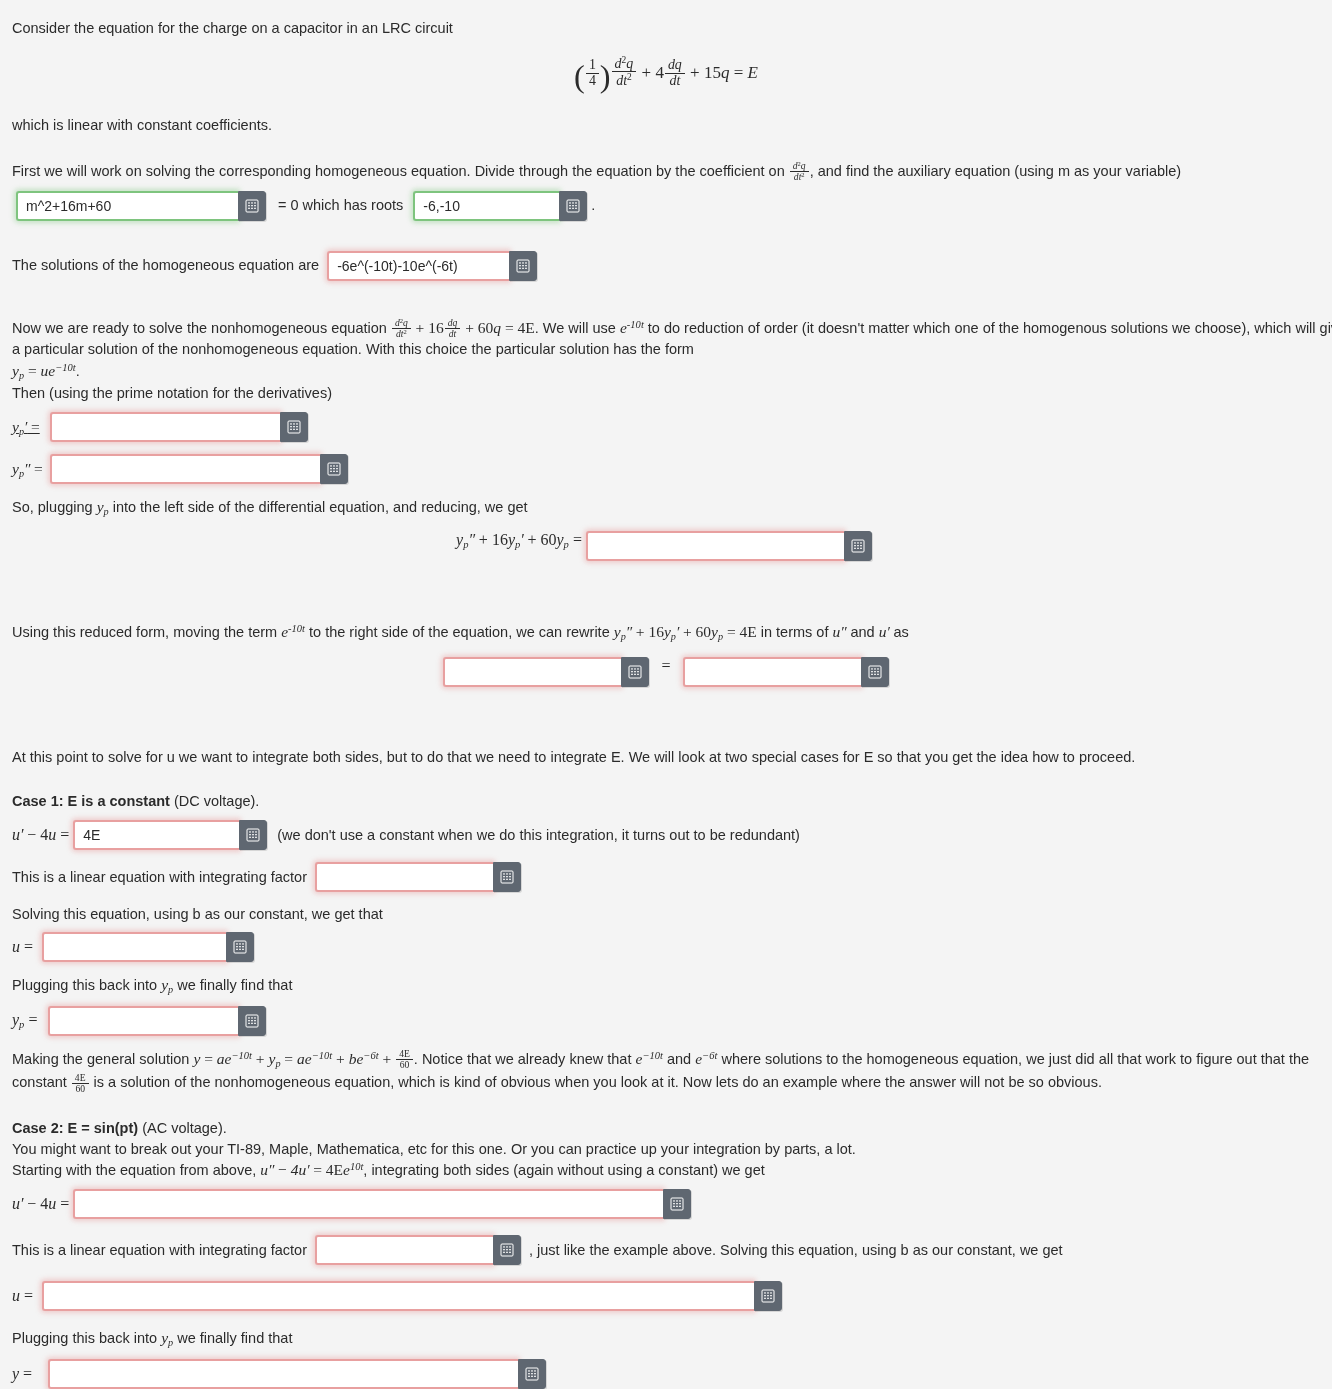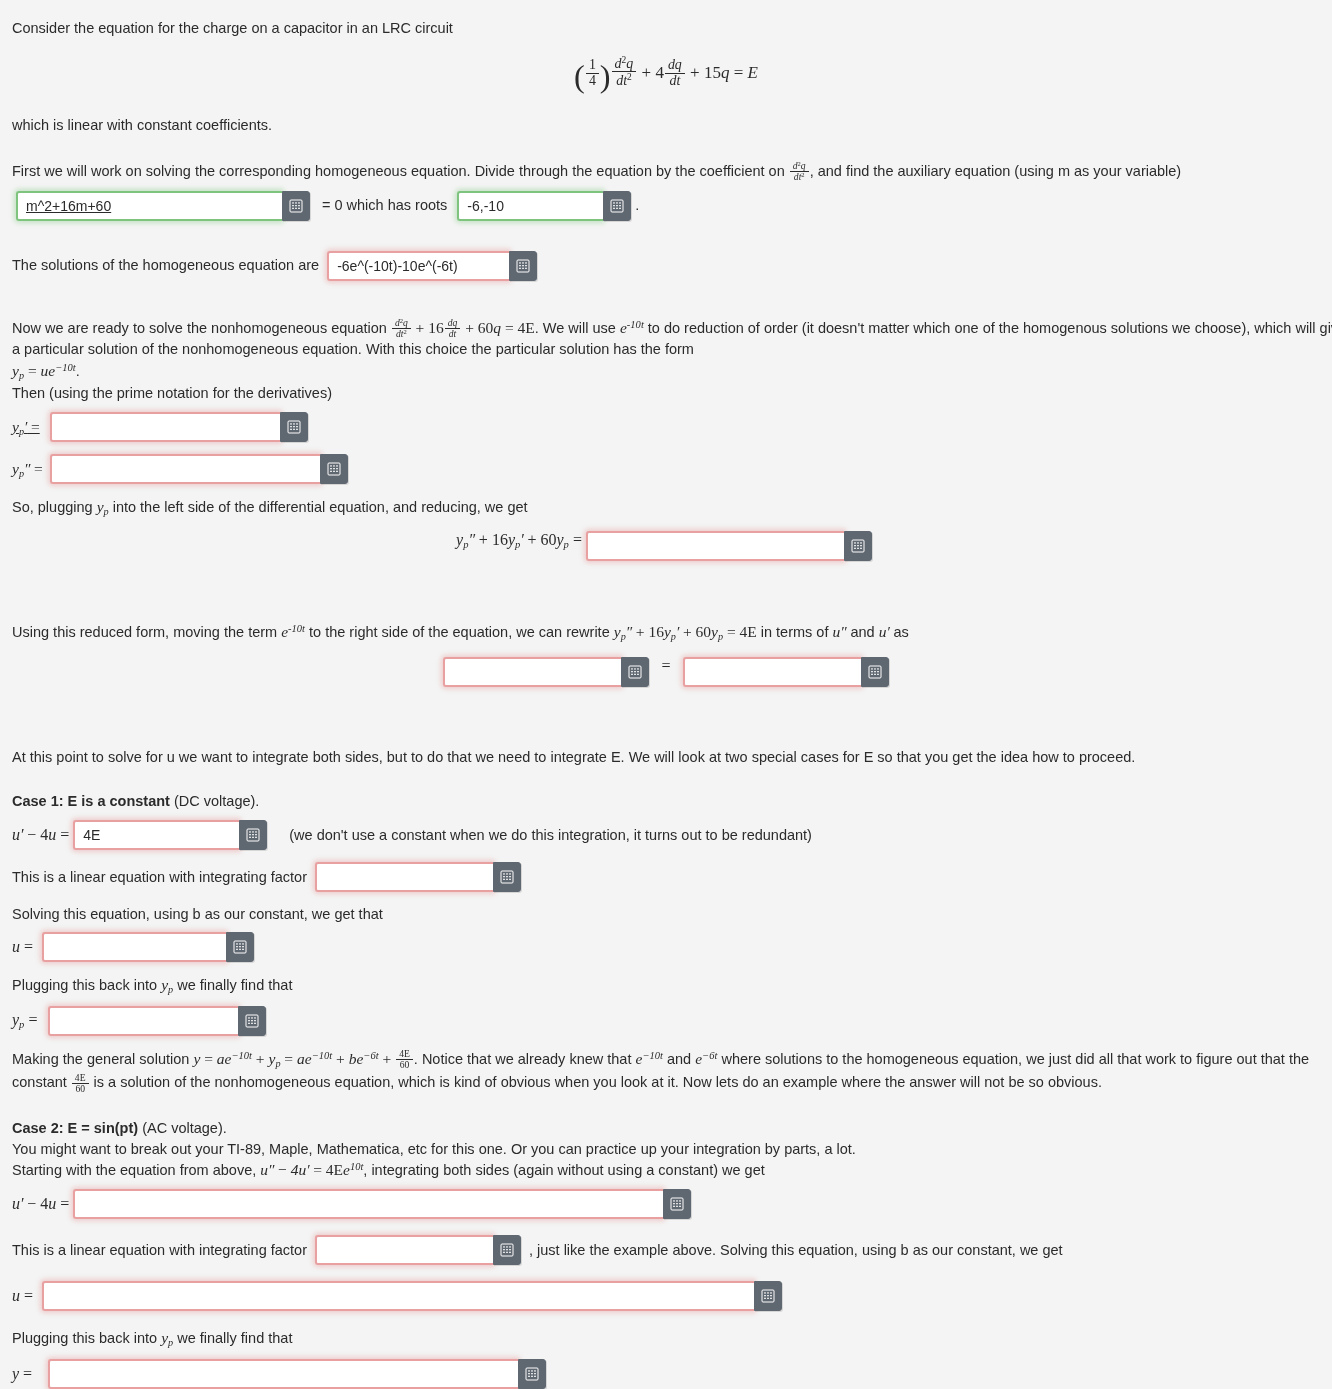--- a/index.html
+++ b/index.html
@@ -169,21 +169,21 @@
   <div class="spacer-24"></div>
 
   <p class="para">
     <span>First we will work on solving the corresponding homogeneous equation. Divide through the equation by the coefficient on </span><span class="mth"><span class="frac sm"><span class="n">d<span class="sup">2</span>q</span><span class="d">dt<span class="sup">2</span></span></span></span><span>, and find the auxiliary equation (using m as your variable)</span>
   </p>
 
   <div class="spacer-8"></div>
 
   <div class="inline-eq-row">
     <span class="ansbox correct">
-      <input class="field" style="width: 266px; text-decoration: underline;" value="m^2+16m+60">
+      <input class="field" style="width: 222px;" value="m^2+16m+60">
       <span class="calcbtn">
         <svg width="14" height="14" viewBox="0 0 14 14">
           <rect x="1" y="1" width="12" height="12" rx="1" fill="none" stroke="#ffffff" stroke-width="1"></rect>
           <rect x="3.2" y="3.3" width="1.6" height="1.3" fill="#ffffff"></rect>
           <rect x="6.2" y="3.3" width="1.6" height="1.3" fill="#ffffff"></rect>
           <rect x="9.2" y="3.3" width="1.6" height="1.3" fill="#ffffff"></rect>
           <rect x="3.2" y="6.0" width="1.6" height="1.3" fill="#ffffff"></rect>
           <rect x="6.2" y="6.0" width="1.6" height="1.3" fill="#ffffff"></rect>
           <rect x="9.2" y="6.0" width="1.6" height="1.3" fill="#ffffff"></rect>
           <rect x="3.2" y="8.7" width="1.6" height="1.3" fill="#ffffff"></rect>
@@ -408,21 +408,21 @@
             <rect x="9.2" y="3.3" width="1.6" height="1.3" fill="#ffffff"></rect>
           <rect x="3.2" y="6.0" width="1.6" height="1.3" fill="#ffffff"></rect>
             <rect x="6.2" y="6.0" width="1.6" height="1.3" fill="#ffffff"></rect>
             <rect x="9.2" y="6.0" width="1.6" height="1.3" fill="#ffffff"></rect>
           <rect x="3.2" y="8.7" width="1.6" height="1.3" fill="#ffffff"></rect>
             <rect x="6.2" y="8.7" width="1.6" height="1.3" fill="#ffffff"></rect>
             <rect x="9.2" y="8.7" width="1.6" height="1.3" fill="#ffffff"></rect>
         </svg>
       </span>
     </span>
-    <span class="para" style="padding:0 0 0 6px;margin-left:12px;">(we don't use a constant when we do this integration, it turns out to be redundant)</span>
+    <span class="para" style="padding:0 0 0 6px;">(we don't use a constant when we do this integration, it turns out to be redundant)</span>
   </div>
 
   <div class="spacer-12"></div>
 
   <div class="inline-eq-row">
     <span class="para" style="padding:0 4px 0 0;">This is a linear equation with integrating factor</span>
     <span class="ansbox">
       <input class="field" style="width: 178px;" value="">
       <span class="calcbtn">
         <svg width="14" height="14" viewBox="0 0 14 14">

